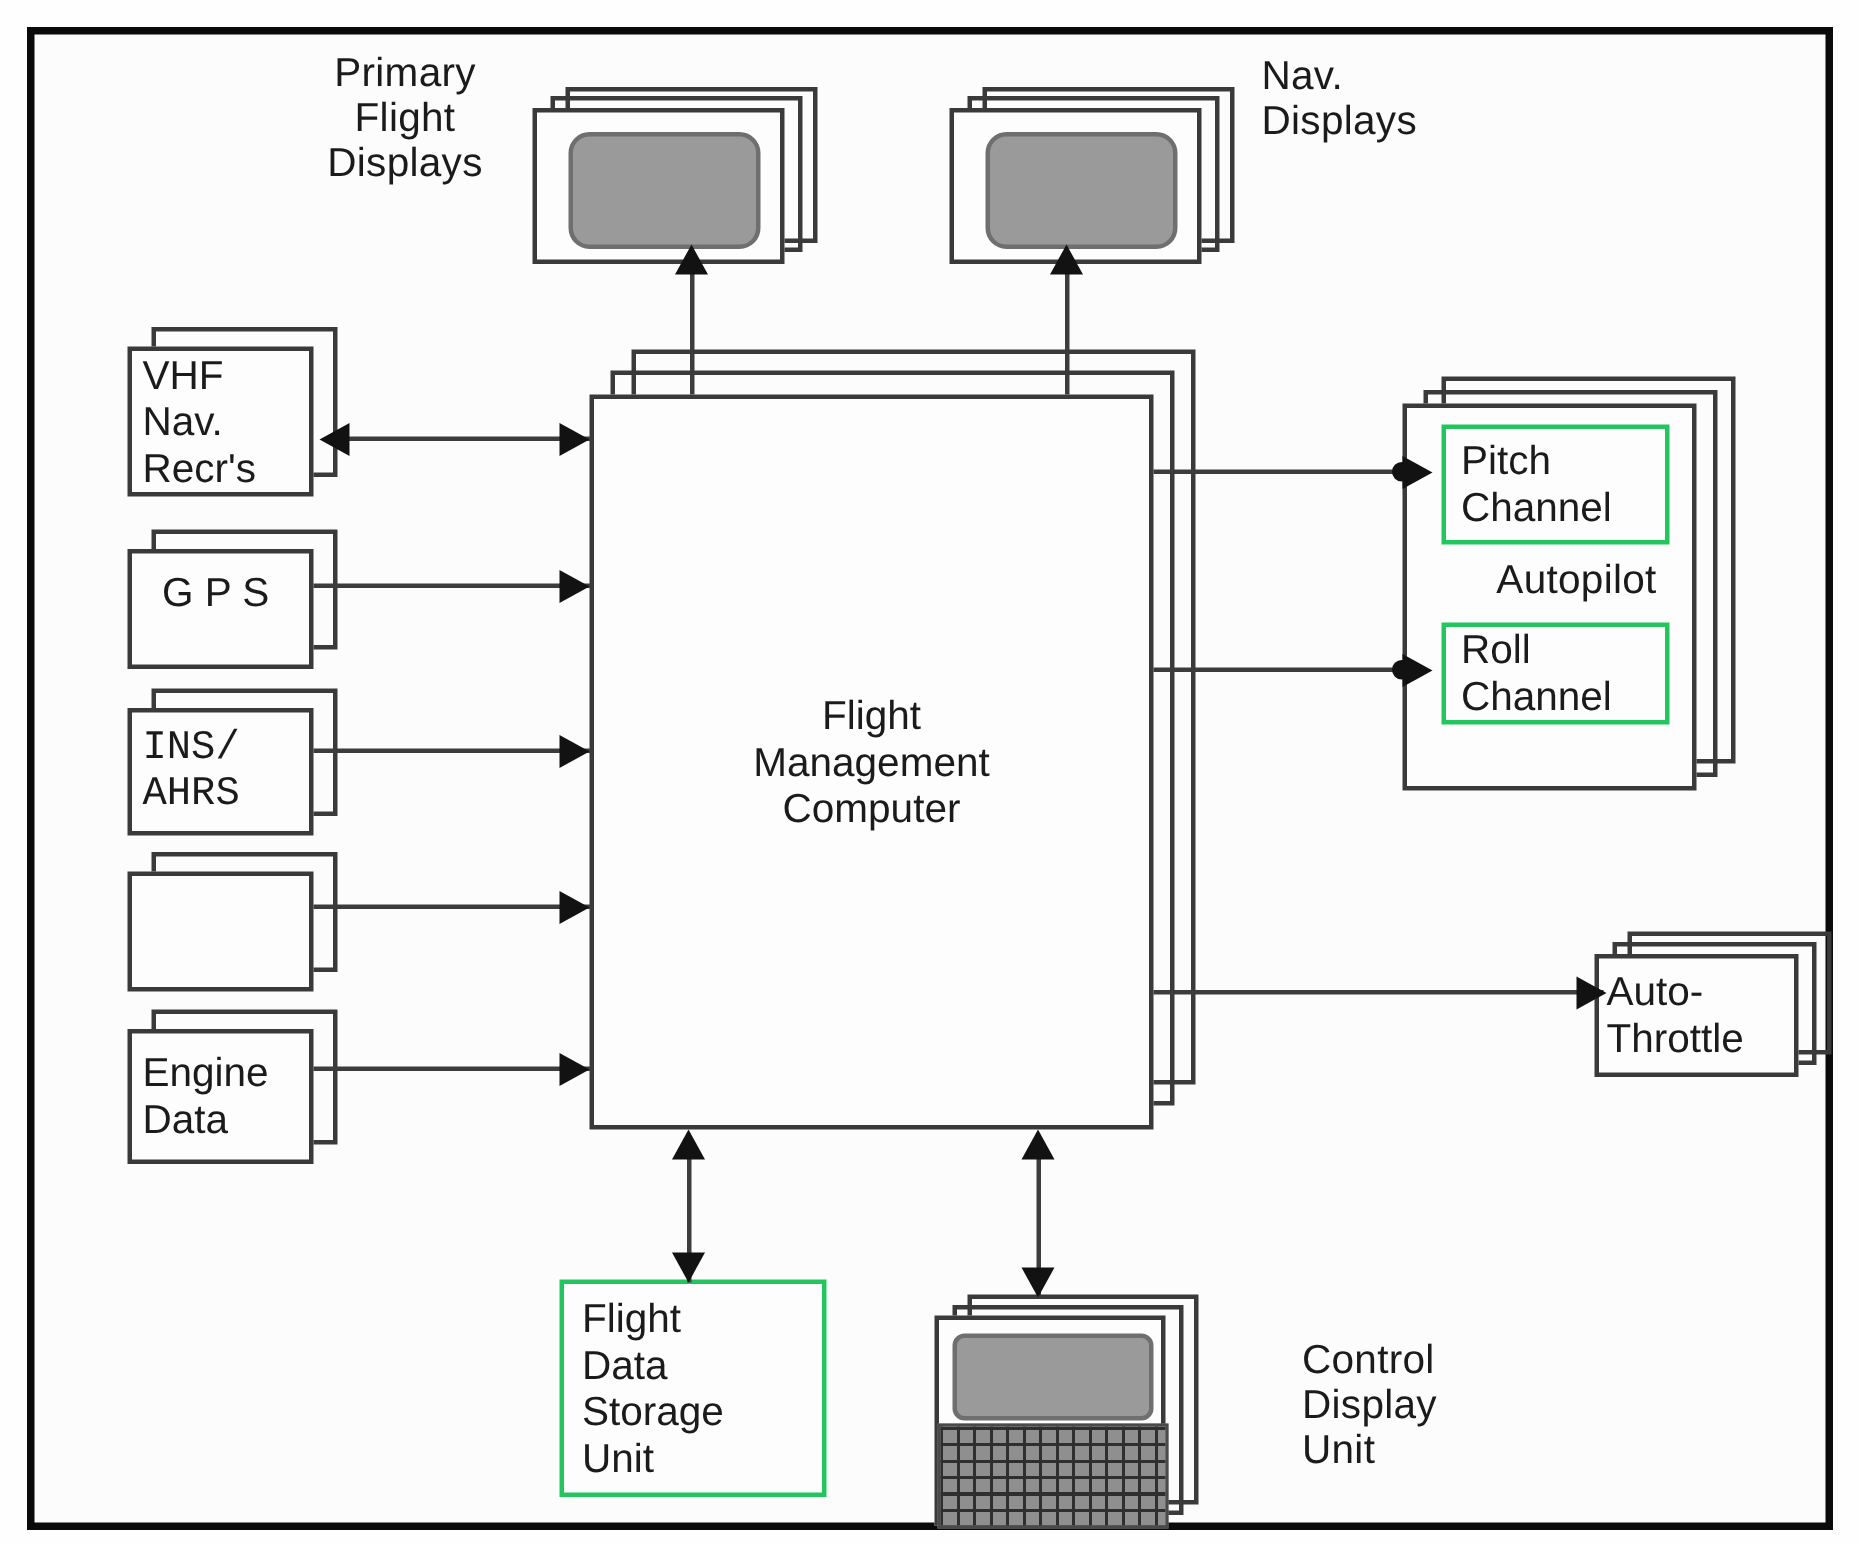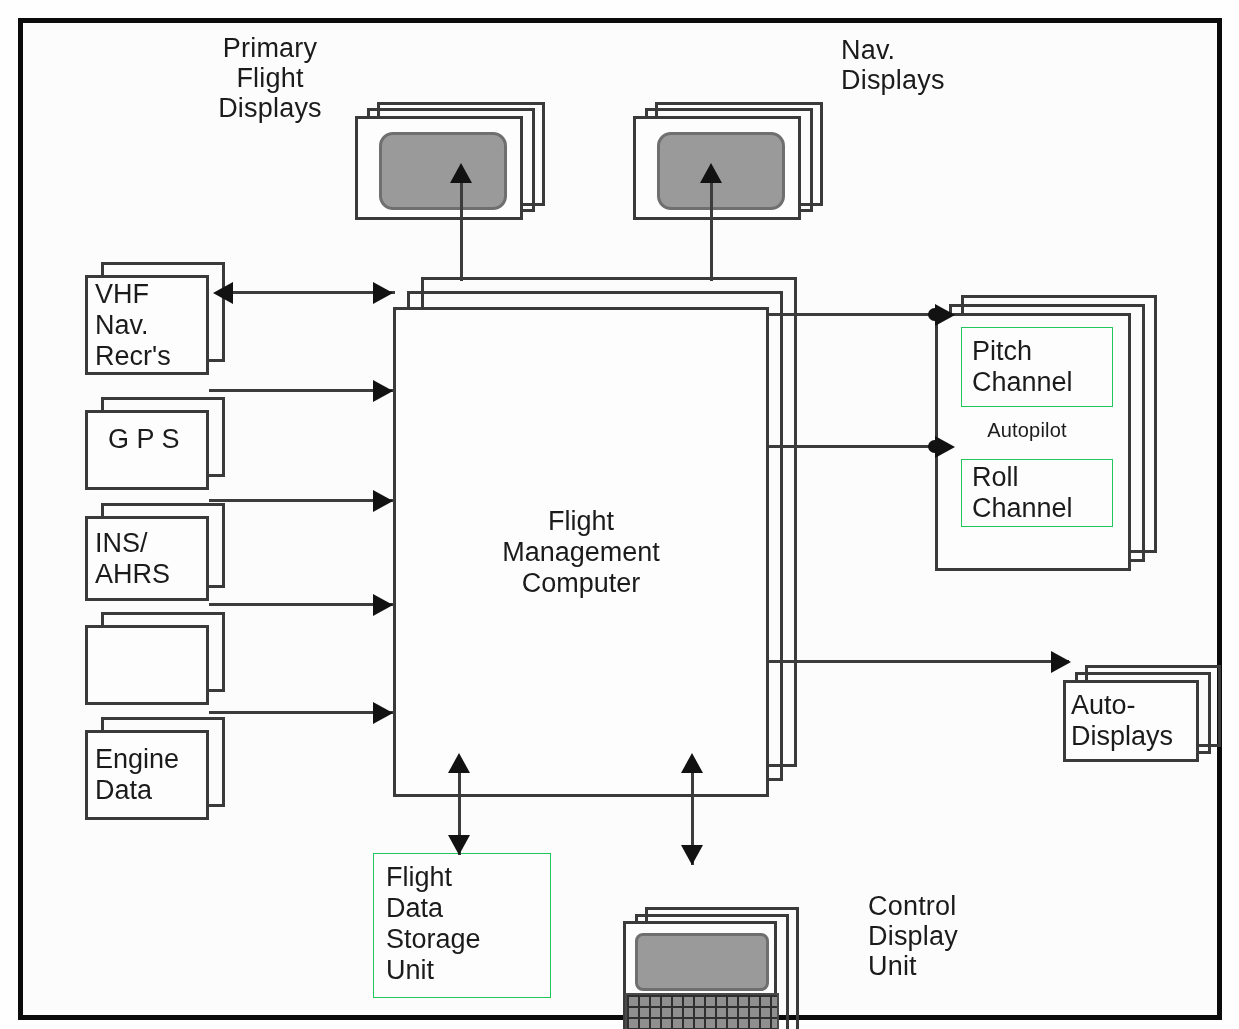--- a/index.html
+++ b/index.html
@@ -11,41 +11,41 @@
   #frame{position:absolute;left:18px;top:18px;width:1204px;height:1002px;
          border:5px solid #0b0b0b;box-sizing:border-box;background:#fcfcfc;}
 
   .lbl{position:absolute;color:#1b1b1b;font-size:27px;line-height:30px;
        letter-spacing:.2px;white-space:pre-line;}
   .lbl.r{text-align:center;}
   .lbl.l{text-align:left;}
   .lbl.c{text-align:center;}
 
   
-  .stack{position:absolute;margin-top:44px;}
+  .stack{position:absolute;}
   .stack .sheet{position:absolute;box-sizing:border-box;border:3px solid #3a3a3a;background:#fdfdfd;}
   .stack .sheet.b2{background:transparent;}
   .stack .sheet.b1{background:transparent;}
   .stack .front{background:#fdfdfd;}
   .stack .txt{position:absolute;box-sizing:border-box;display:flex;
               align-items:center;justify-content:flex-start;
               color:#1b1b1b;font-size:27px;line-height:31px;white-space:pre-line;}
 
   
   .screen{position:absolute;background:#9a9a9a;border:3px solid #6f6f6f;border-radius:14px;}
 
   
   .keypad{position:absolute;background:#8f8f8f;
           background-image:
             repeating-linear-gradient(to right,#2f2f2f 0 2px,transparent 2px 11px),
             repeating-linear-gradient(to bottom,#2f2f2f 0 2px,transparent 2px 11px);
           border:2px solid #4a4a4a;}
 
   
-  .pbox{position:absolute;box-sizing:border-box;border:1px solid #22c55e;background:#fdfdfd;}
+  .pbox{position:absolute;box-sizing:border-box;border:3px solid #22c55e;background:#fdfdfd;}
   .pbox .txt{position:absolute;inset:0;display:flex;align-items:center;
              justify-content:flex-start;color:#1b1b1b;font-size:27px;
              line-height:31px;white-space:pre-line;}
 
   
   .ln{position:absolute;background:#3c3c3c;}
   .hln{height:3px;}
   .vln{width:3px;}
   .ah{position:absolute;width:0;height:0;}
   .ah.rt{border-left:20px solid #121212;border-top:11px solid transparent;border-bottom:11px solid transparent;}
@@ -104,21 +104,21 @@
 Nav.
 Recr's</div>
   </div>
 
   <div class="stack" style="left:62px;top:330px;width:150px;height:100px;">
     <div class="sheet b1" style="left:16px;top:0;width:124px;height:80px;"></div>
     <div class="sheet front" style="left:0px;top:13px;width:124px;height:80px;"></div>
     <div class="txt" style="left:23px;top:13px;width:120px;height:59px;">G P S</div>
   </div>
 
-  <div class="stack" style="left:62px;top:436px;width:150px;height:110px;">
+  <div class="stack" style="left:62px;top:436px;width:150px;height:110px;font-family:Liberation Mono, monospace;">
     <div class="sheet b1" style="left:16px;top:0;width:124px;height:85px;"></div>
     <div class="sheet front" style="left:0px;top:13px;width:124px;height:85px;"></div>
     <div class="txt" style="left:10px;top:13px;width:120px;height:85px;">INS/
 AHRS</div>
   </div>
 
   <div class="stack" style="left:62px;top:545px;width:150px;height:100px;">
     <div class="sheet b1" style="left:16px;top:0;width:124px;height:80px;"></div>
     <div class="sheet front" style="left:0px;top:13px;width:124px;height:80px;"></div>
   </div>
@@ -149,34 +149,34 @@
   <div class="stack" style="left:912px;top:228px;width:240px;height:290px;">
     <div class="sheet b2" style="left:26px;top:0;width:196px;height:258px;"></div>
     <div class="sheet b1" style="left:14px;top:9px;width:196px;height:258px;"></div>
     <div class="sheet front" style="left:0px;top:18px;width:196px;height:258px;"></div>
 
     <div class="pbox" style="left:26px;top:32px;width:152px;height:80px;">
       <div class="txt" style="padding-left:10px;">Pitch
 Channel</div>
     </div>
 
-    <div class="lbl c" style="left:4px;top:120px;width:176px;font-size:20px;">Autopilot</div>
+    <div class="lbl c" style="left:28px;top:120px;width:176px;font-size:27px;">Autopilot</div>
 
     <div class="pbox" style="left:26px;top:164px;width:152px;height:68px;">
       <div class="txt" style="padding-left:10px;">Roll
 Channel</div>
     </div>
   </div>
 
   <div class="stack" style="left:1040px;top:598px;width:165px;height:110px;">
     <div class="sheet b2" style="left:22px;top:0;width:136px;height:82px;"></div>
     <div class="sheet b1" style="left:12px;top:7px;width:136px;height:82px;"></div>
     <div class="sheet front" style="left:0px;top:15px;width:136px;height:82px;"></div>
     <div class="txt" style="left:8px;top:15px;width:132px;height:82px;">Auto-
-Displays</div>
+Throttle</div>
   </div>
 
   <div class="ln hln" style="left:746px;top:290px;width:172px;"></div>
   <div class="dot" style="left:905px;top:285px;"></div>
   <div class="ah rt" style="left:912px;top:281px;"></div>
 
   <div class="ln hln" style="left:746px;top:422px;width:172px;"></div>
   <div class="dot" style="left:905px;top:417px;"></div>
   <div class="ah rt" style="left:912px;top:413px;"></div>
 

